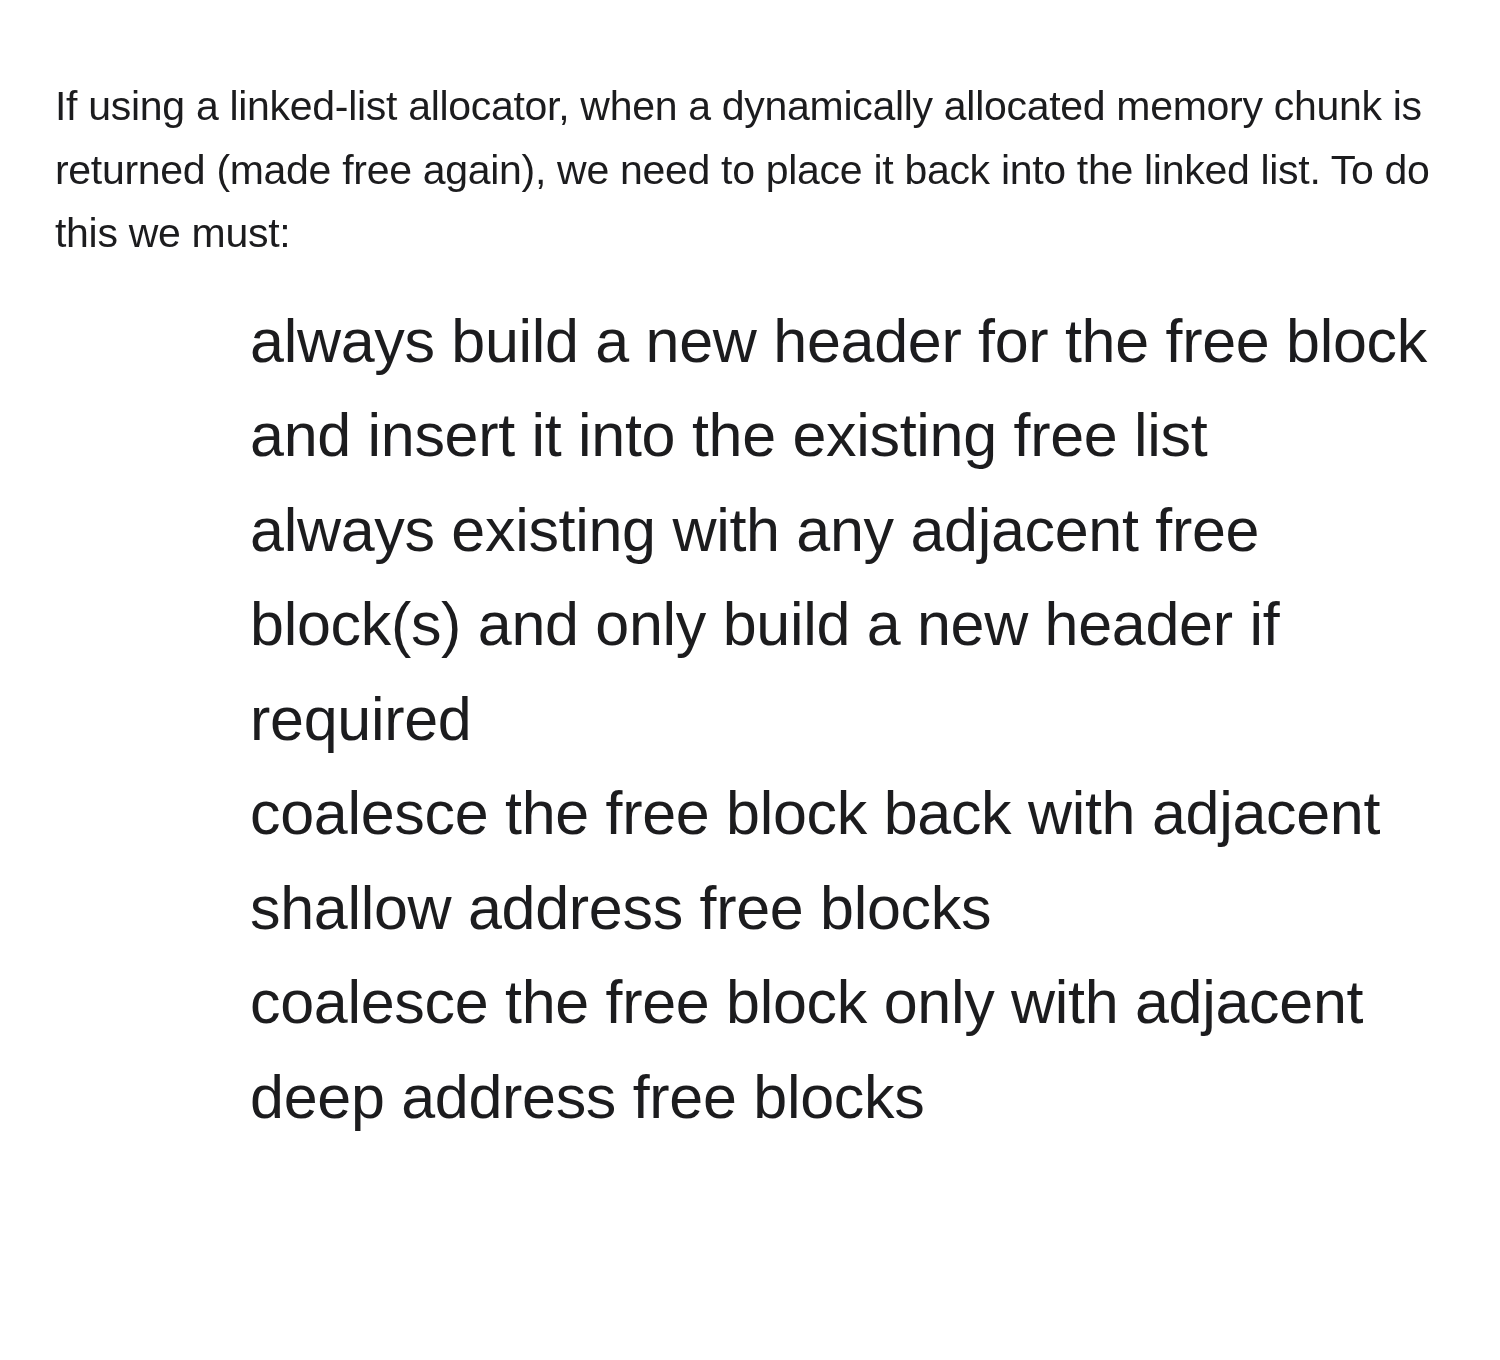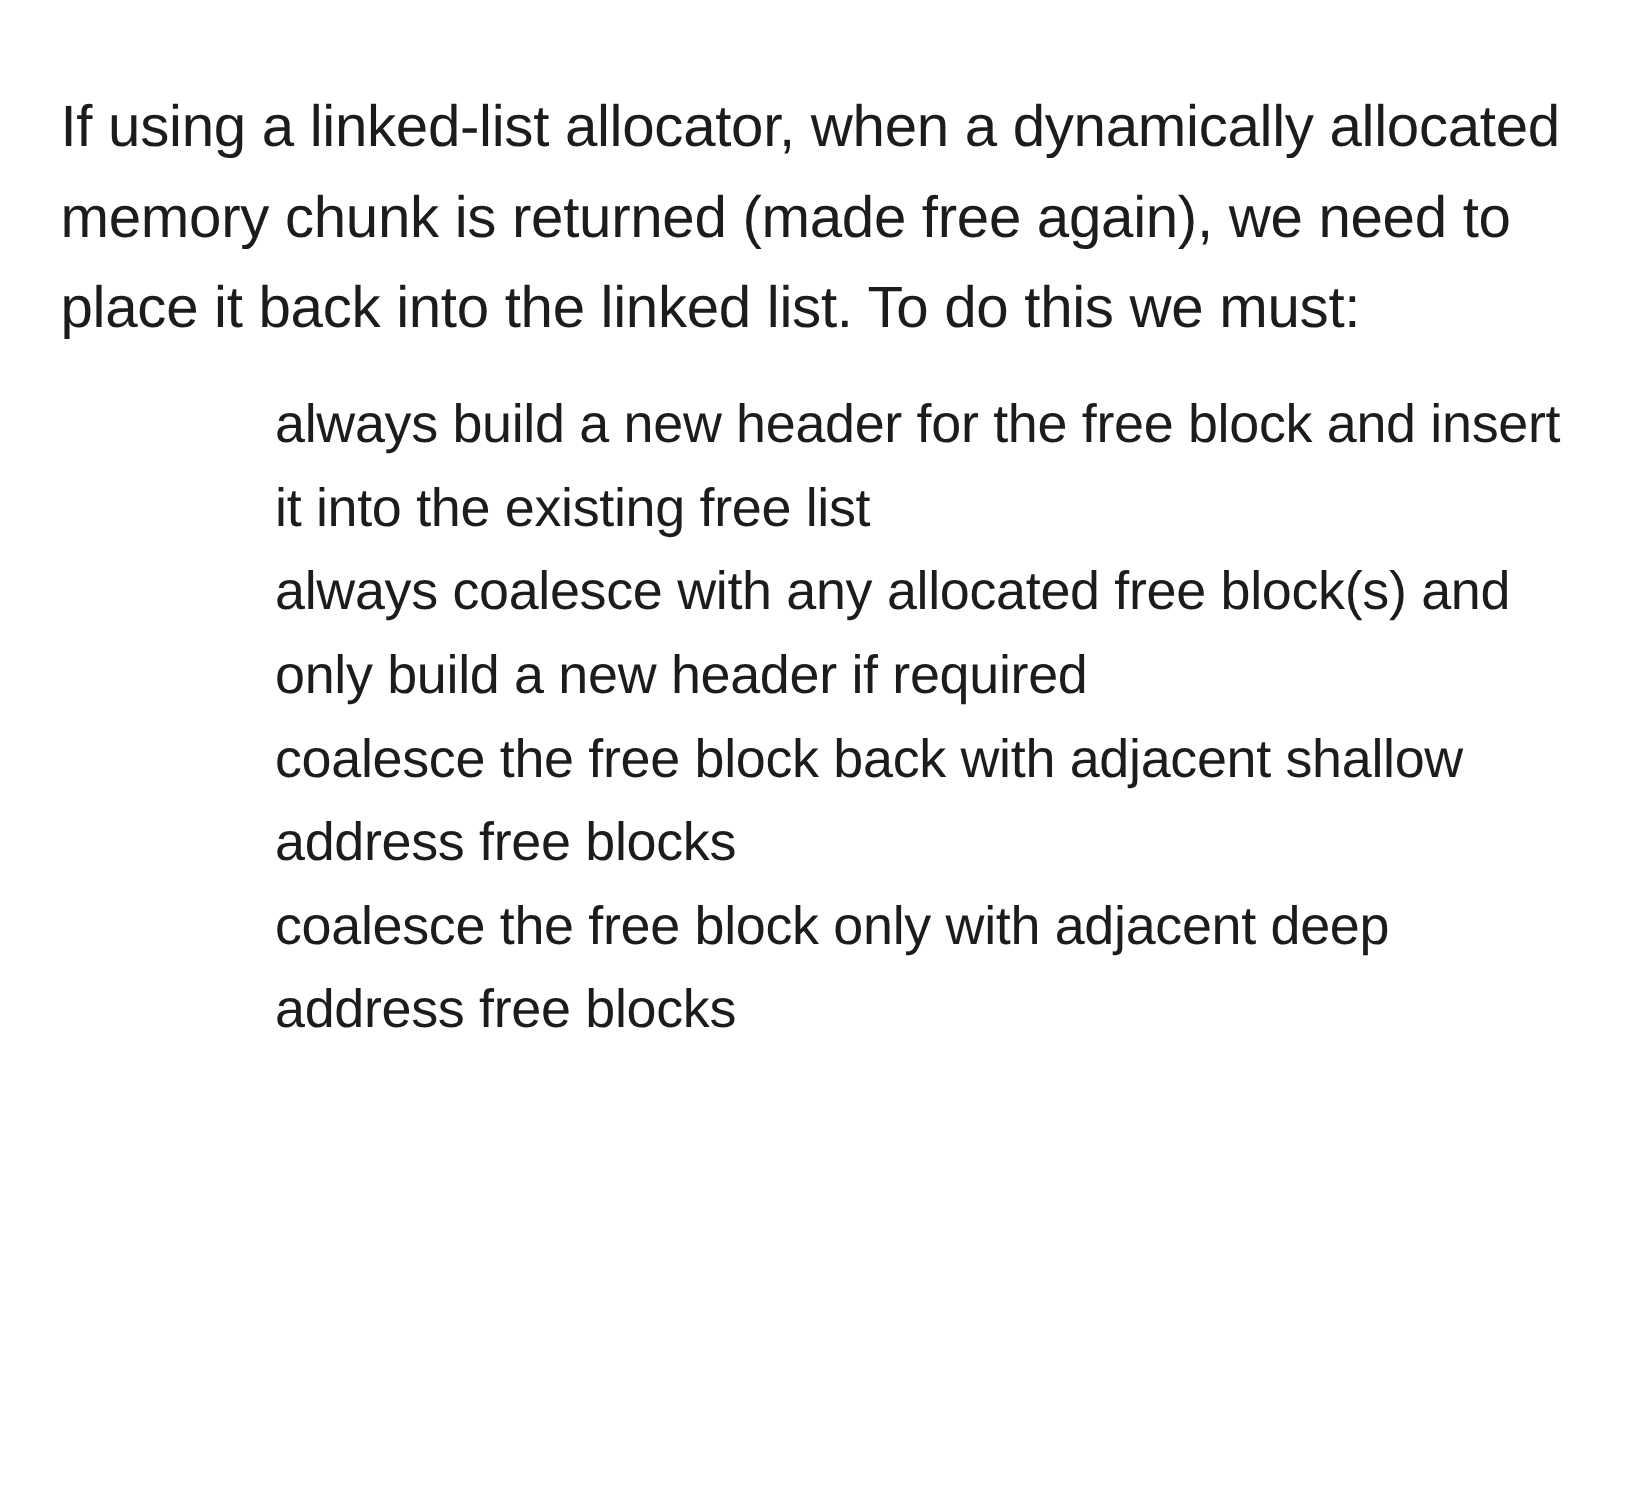--- a/index.html
+++ b/index.html
@@ -9,38 +9,38 @@
     }
     body {
       width: 1500px;
       height: 1360px;
       background: #ffffff;
       font-family: -apple-system, BlinkMacSystemFont, "Segoe UI", Helvetica, Arial, sans-serif;
       color: #1c1c1e;
       padding: 75px 55px 55px 55px;
     }
     .question-stem {
-      font-size: 53px;
+      font-size: 41px;
       line-height: 1.55;
       letter-spacing: -0.3px;
       margin-bottom: 28px;
     }
     .options {
       padding-left: 195px;
     }
     .option {
-      font-size: 49px;
+      font-size: 61px;
       line-height: 1.55;
       letter-spacing: -0.3px;
       margin-bottom: 0px;
     }
   </style>
 </head>
 <body>
 
 <div class="question-stem">If using a linked-list allocator, when a dynamically allocated memory chunk is returned (made free again), we need to place it back into the linked list. To do this we must:</div>
 
 <div class="options">
   <div class="option">always build a new header for the free block and insert it into the existing free list</div>
-  <div class="option">always coalesce with any allocated free block(s) and only build a new header if required</div>
+  <div class="option">always existing with any adjacent free block(s) and only build a new header if required</div>
   <div class="option">coalesce the free block back with adjacent shallow address free blocks</div>
   <div class="option">coalesce the free block only with adjacent deep address free blocks</div>
 </div>
 
 </body></html>

